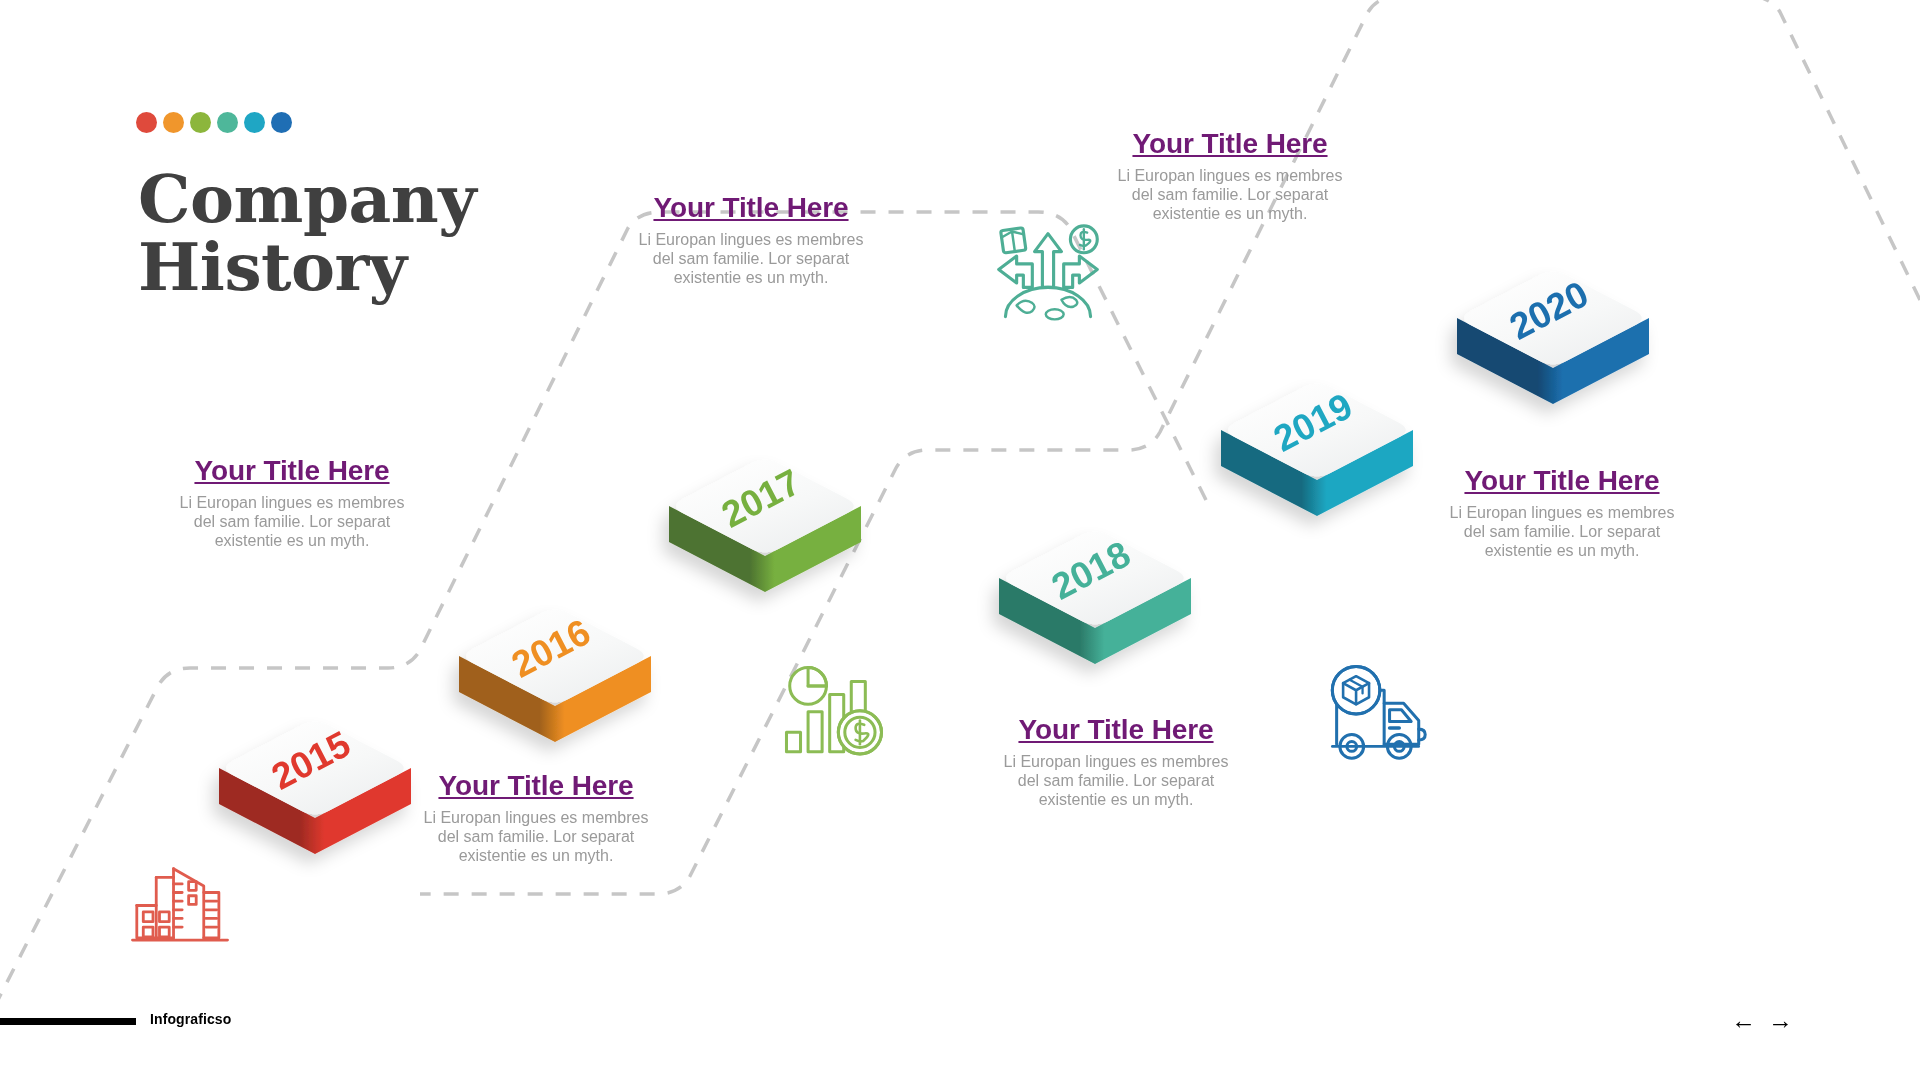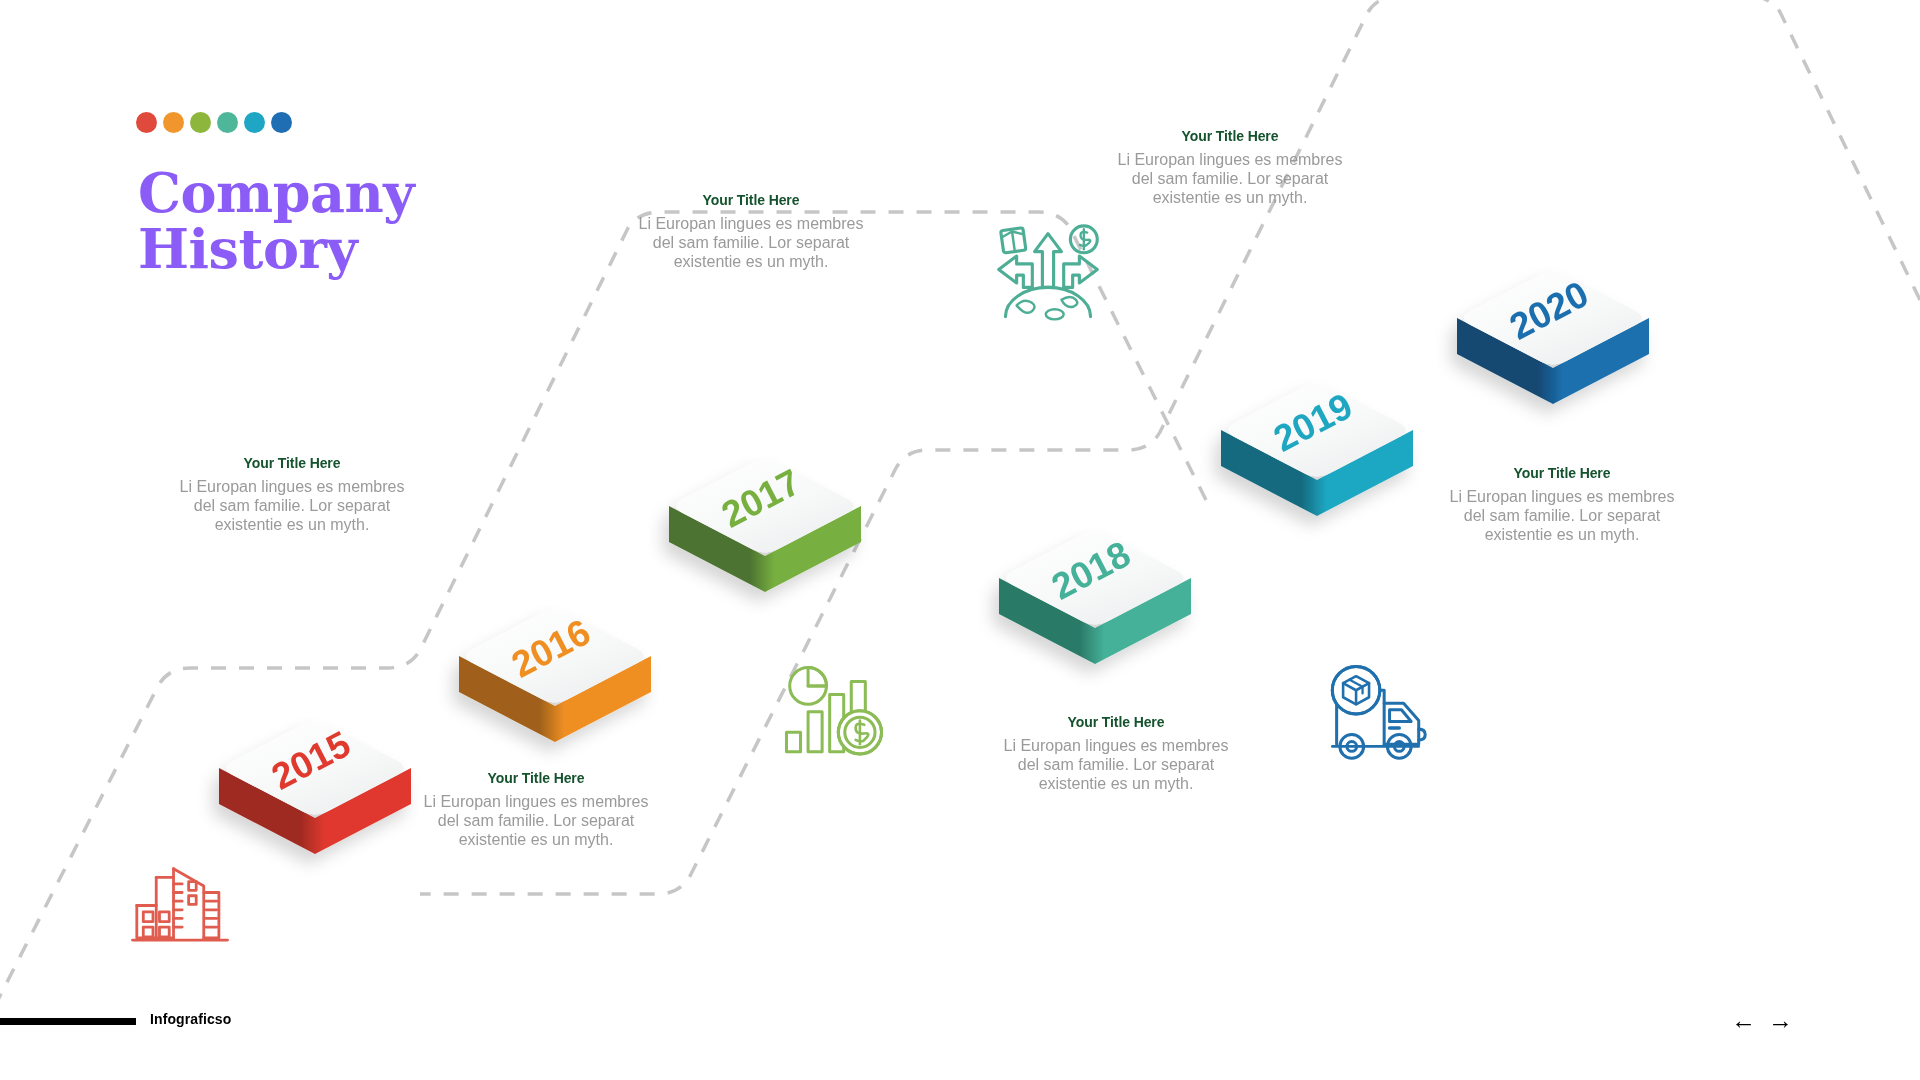--- a/index.html
+++ b/index.html
@@ -48,40 +48,41 @@
   }
 
   
   #page-title {
     position: absolute;
     left: 138px;
     top: 166px;
     width: 430px;
     font-family: "DejaVu Serif", serif;
     font-weight: bold;
-    font-size: 54px;
+    font-size: 66px;
     line-height: 1.03;
     letter-spacing: -0.5px;
-    color: #8b5cf6;
+    color: #404040;
     white-space: pre-line;
   }
 
   
   .tbox {
     position: absolute;
     width: 240px;
     text-align: center;
   }
   .tbox .tb-title {
-    font-size: 14px;
+    font-size: 28px;
     font-weight: bold;
-    color: #14532d;
+    color: #701a75;
     letter-spacing: -0.1px;
     margin-bottom: 7px;
     white-space: nowrap;
+    text-decoration: underline;
   }
   .tbox .tb-body {
     font-size: 16px;
     line-height: 1.18;
     color: #9a9a9a;
   }
 
   
   .iso-card {
     position: absolute;

